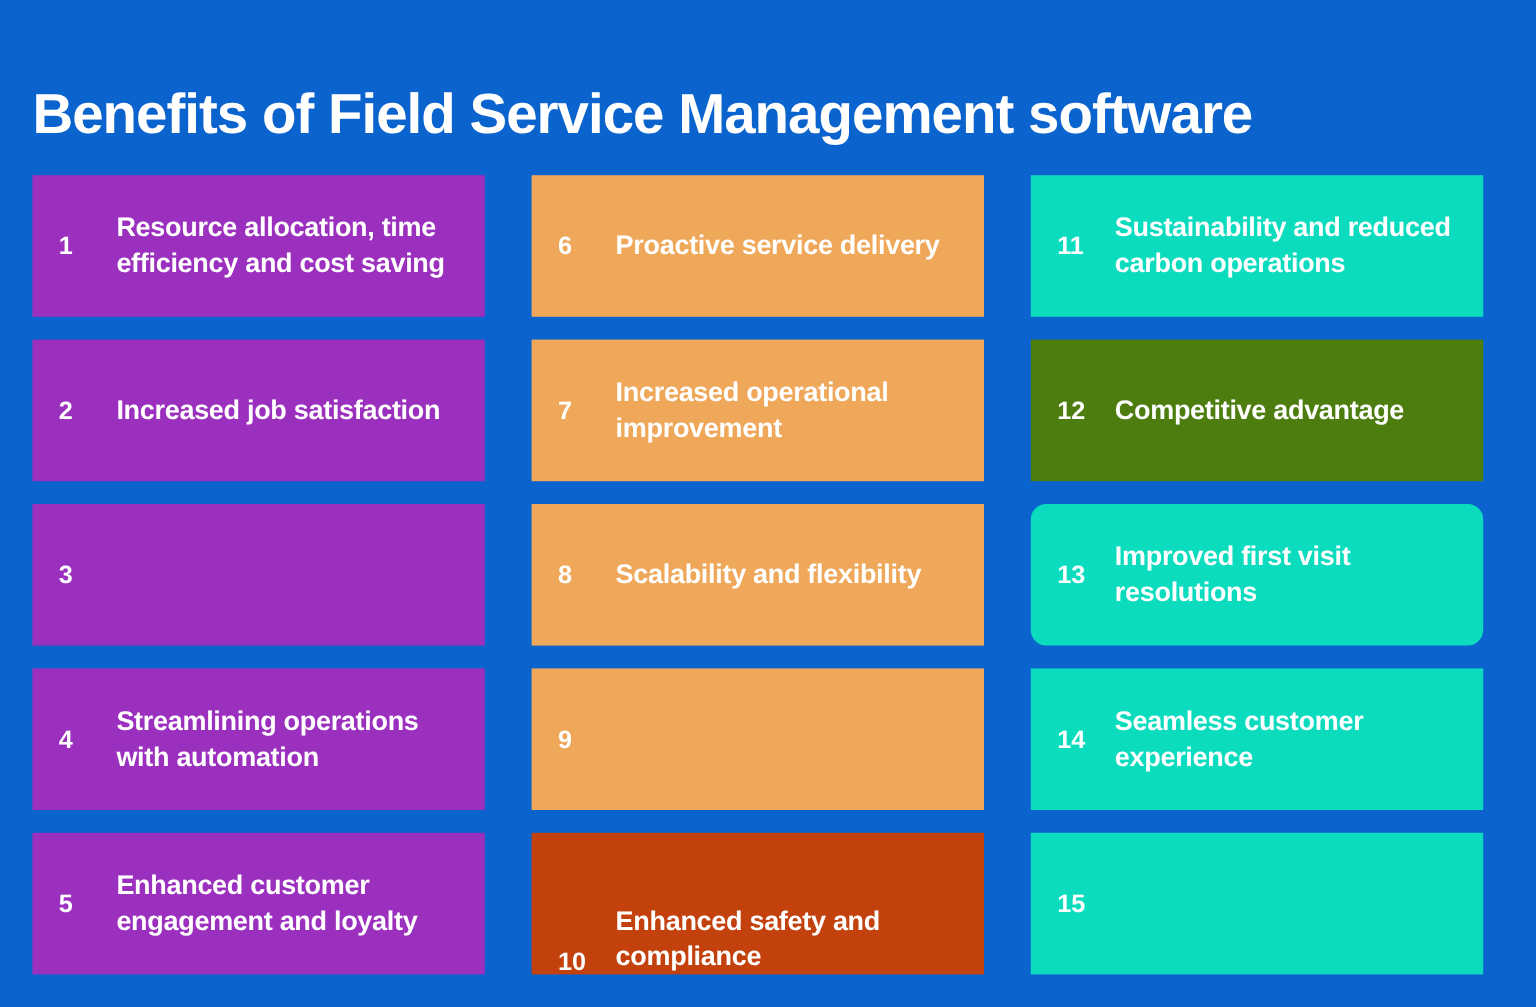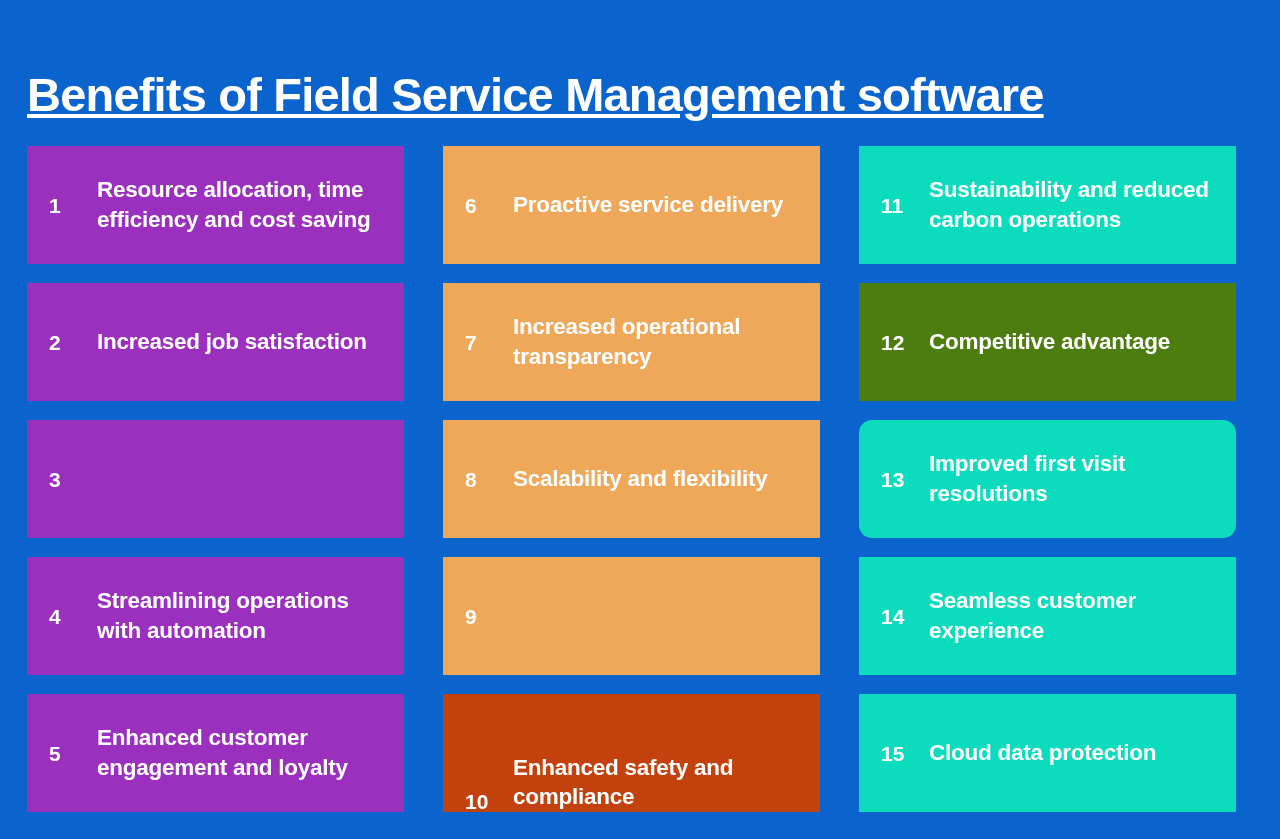--- a/index.html
+++ b/index.html
@@ -31,21 +31,20 @@
     display:flex;
     align-items:center;
   }
   .title {
     color:#FFFFFF;
     font-size:47px;
     line-height:1.04;
     font-weight:700;
     letter-spacing:-0.8px;
     white-space:nowrap;
-    text-decoration:underline;
   }
 
   
   .grid {
     position:absolute;
     left:27px;
     top:146px;
     width:1209px;
     height:668px;
     display:grid;
@@ -106,21 +105,21 @@
       <div class="card teal" style="background: rgb(11, 220, 190);">
         <span class="card-number">11</span>
         <span class="card-label">Sustainability and reduced carbon operations</span>
       </div>
       <div class="card purple" style="background: rgb(155, 47, 190);">
         <span class="card-number">2</span>
         <span class="card-label">Increased job satisfaction</span>
       </div>
       <div class="card orange" style="background: rgb(239, 167, 90);">
         <span class="card-number">7</span>
-        <span class="card-label">Increased operational transparency</span>
+        <span class="card-label">Increased operational improvement</span>
       </div>
       <div class="card teal" style="background: #4d7c0f;">
         <span class="card-number">12</span>
         <span class="card-label">Competitive advantage</span>
       </div>
       <div class="card purple" style="background: rgb(155, 47, 190);">
         <span class="card-number">3</span>
       </div>
       <div class="card orange" style="background: rgb(239, 167, 90);">
         <span class="card-number">8</span>
@@ -144,17 +143,16 @@
       <div class="card purple" style="background: rgb(155, 47, 190);">
         <span class="card-number">5</span>
         <span class="card-label">Enhanced customer engagement and loyalty</span>
       </div>
       <div class="card orange" style="background: #c2410c; align-items: flex-end;">
         <span class="card-number">10</span>
         <span class="card-label">Enhanced safety and compliance</span>
       </div>
       <div class="card teal" style="background: rgb(11, 220, 190);">
         <span class="card-number">15</span>
-        <span class="card-label">Cloud data protection</span>
       </div>
     </div>
 
 </div>
 
 </body></html>

